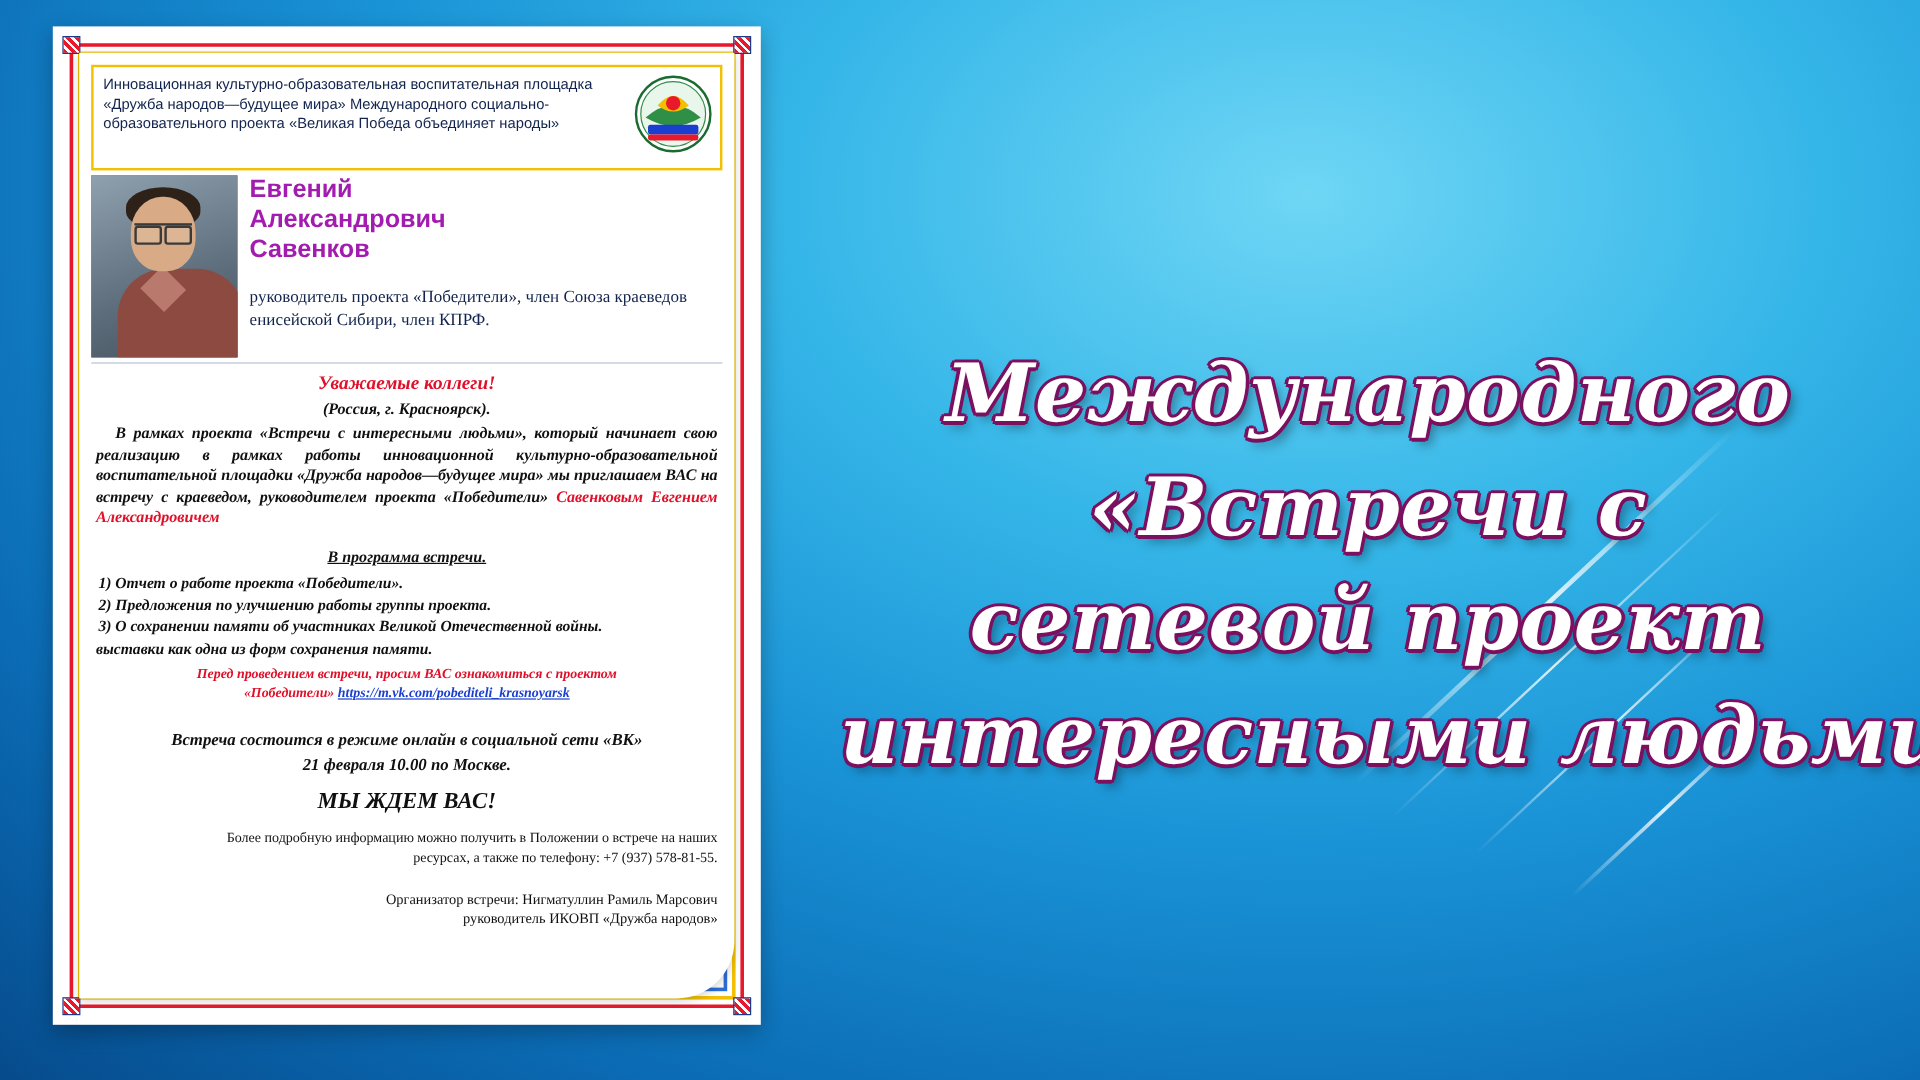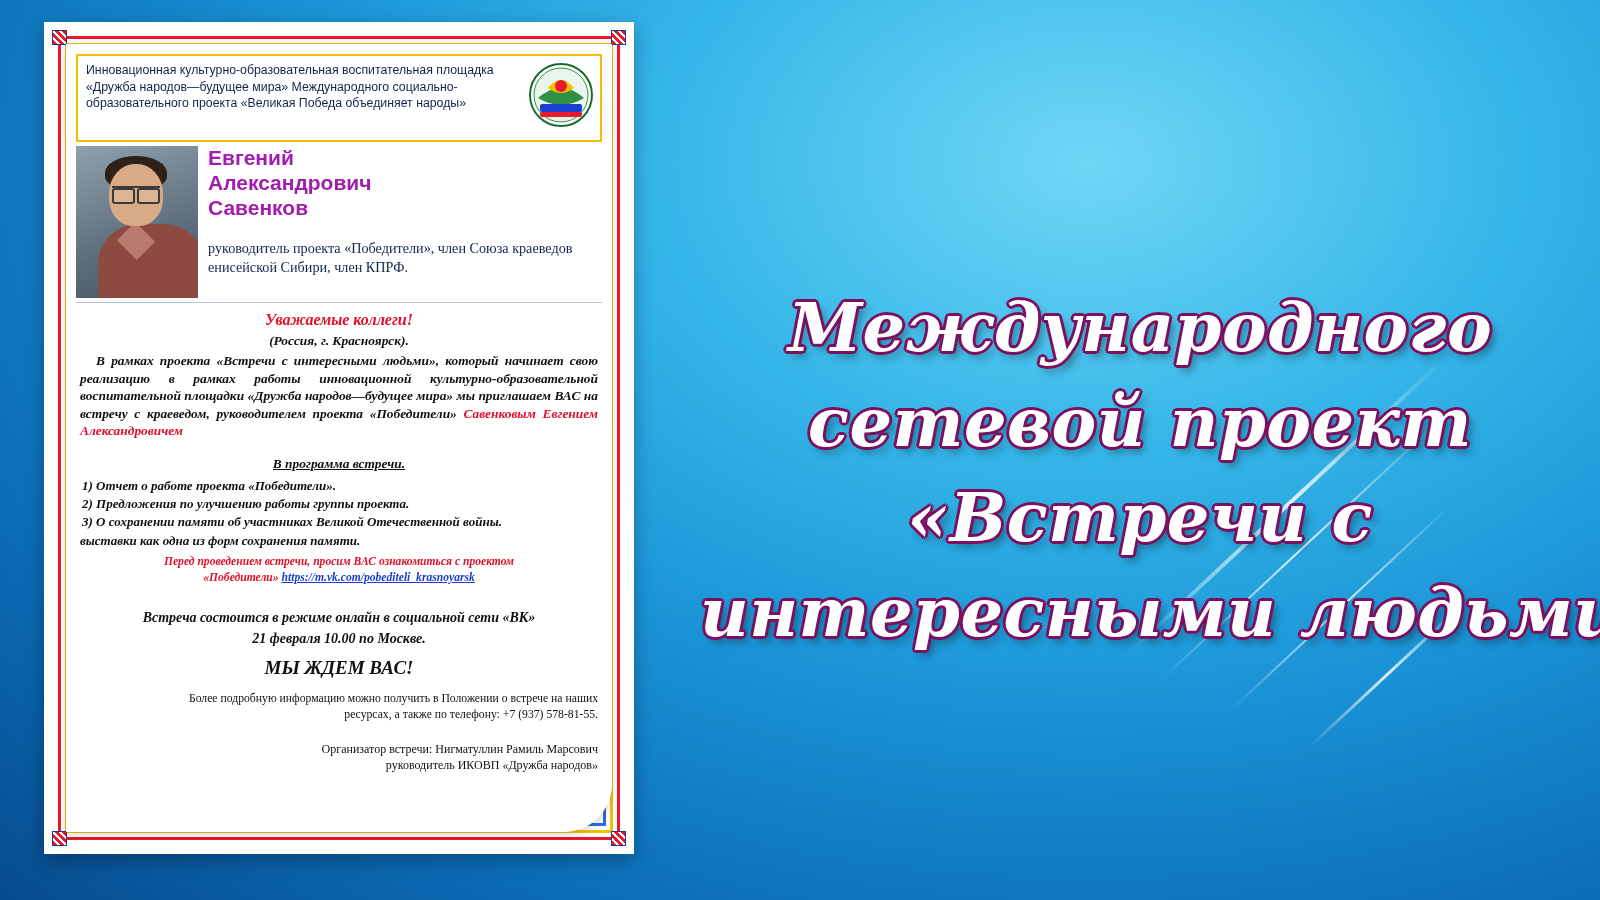--- a/index.html
+++ b/index.html
@@ -493,18 +493,18 @@
             <span>руководитель ИКОВП «Дружба народов»</span>
           </div>
         </div>
 
       </div>
     </div>
   </div>
 
   <div class="title-block">
     <span class="title-line">Международного</span>
+    <span class="title-line">«Встречи с</span>
     <span class="title-line">сетевой проект</span>
-    <span class="title-line">«Встречи с</span>
     <span class="title-line">интересными людьми»</span>
   </div>
 
 </div>
 
 </body></html>

